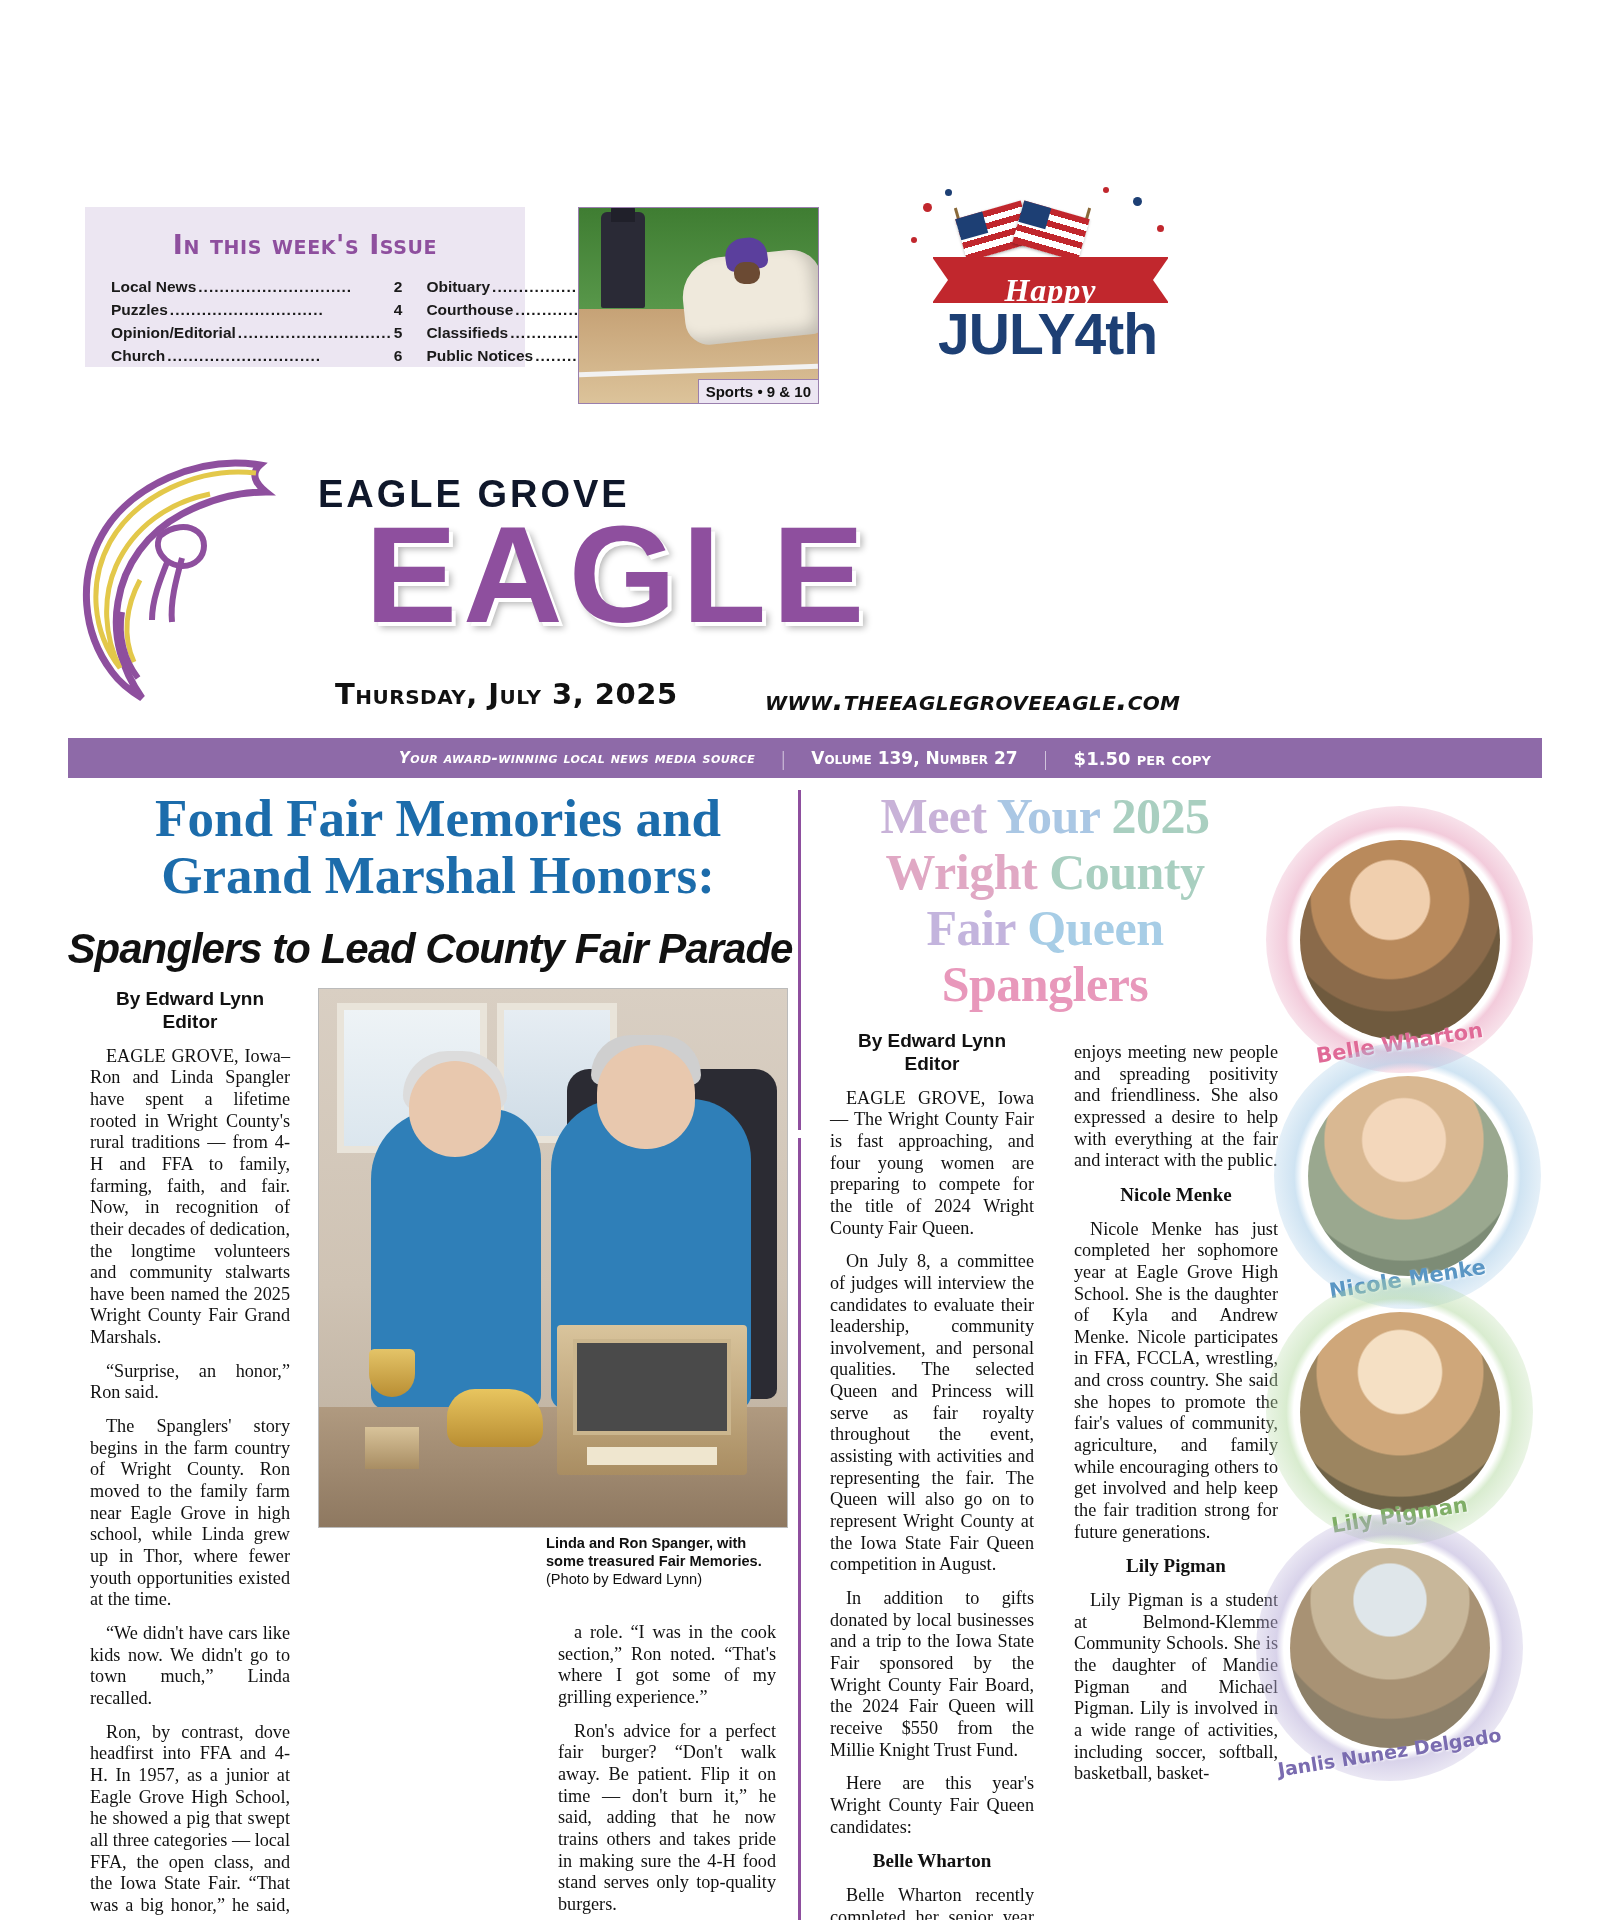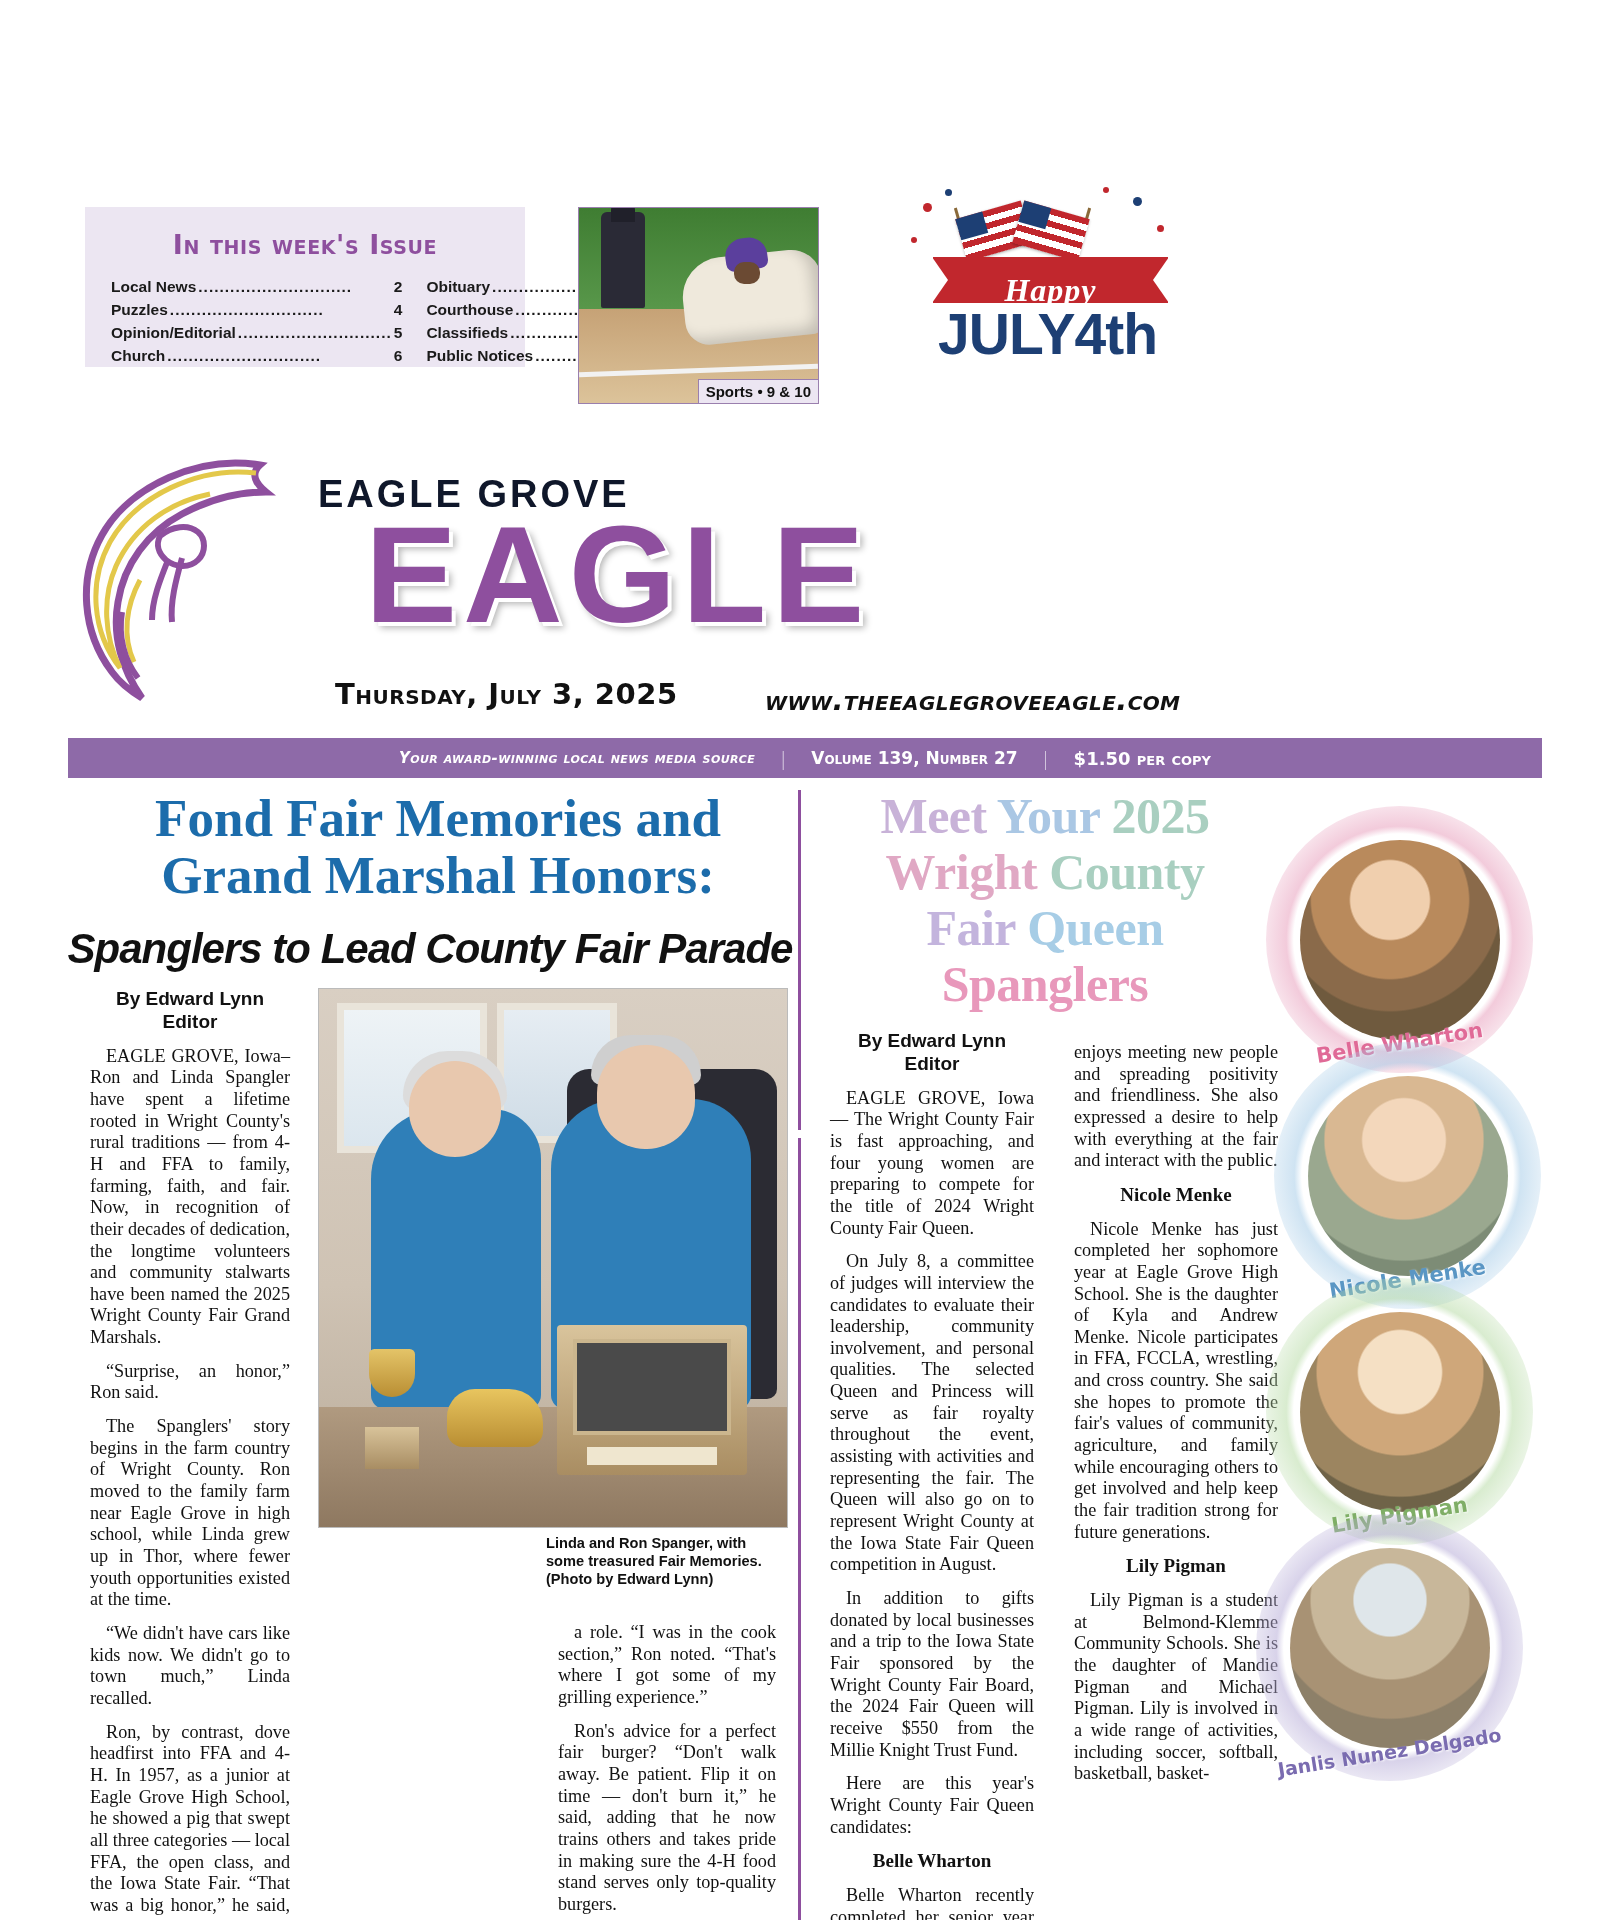--- a/index.html
+++ b/index.html
@@ -211,21 +211,21 @@
     background:#4a4a4a; border:4px solid #cbb68e; }
   .sph-plate { position:absolute; left:30px; bottom:10px; width:130px; height:18px;
     background:#efe6cf; }
 
   .photo-caption {
     position:absolute; left:546px; top:745px; width:242px;
     font-family:"Liberation Sans", sans-serif; font-size:14.6px;
     line-height:1.22; color:#111;
   }
   .photo-caption b { font-weight:bold; }
-  .photo-credit { font-weight:bold; }
+  .photo-credit { font-weight:normal; }
 
   
   .queen-head {
     position:absolute; left:810px; top:-2px; width:470px;
     text-align:center; font-family:"Liberation Serif", serif; font-weight:bold;
     font-size:50px; line-height:1.12; letter-spacing:-.5px;
   }
   .queen-head span { display:inline; }
 
   .subhead {

